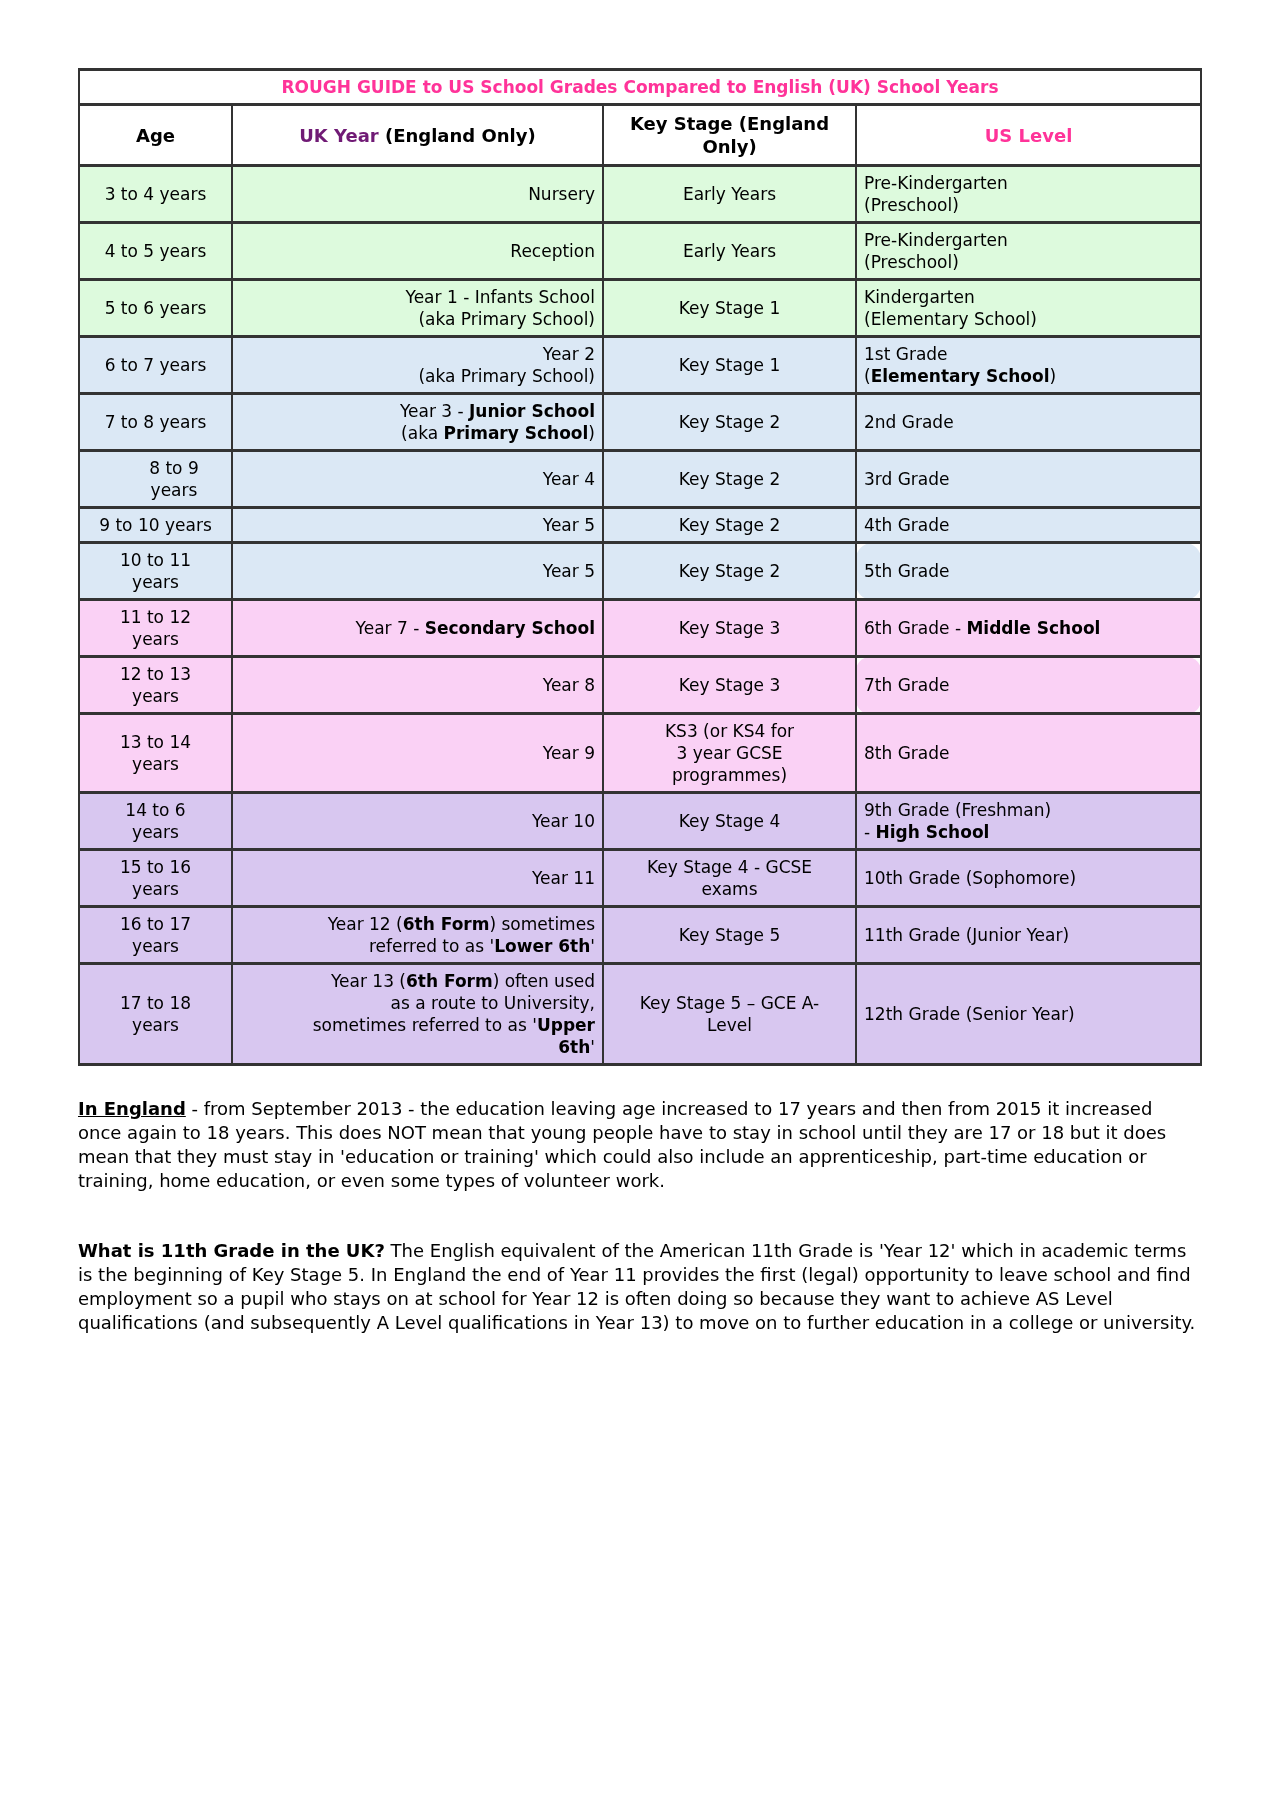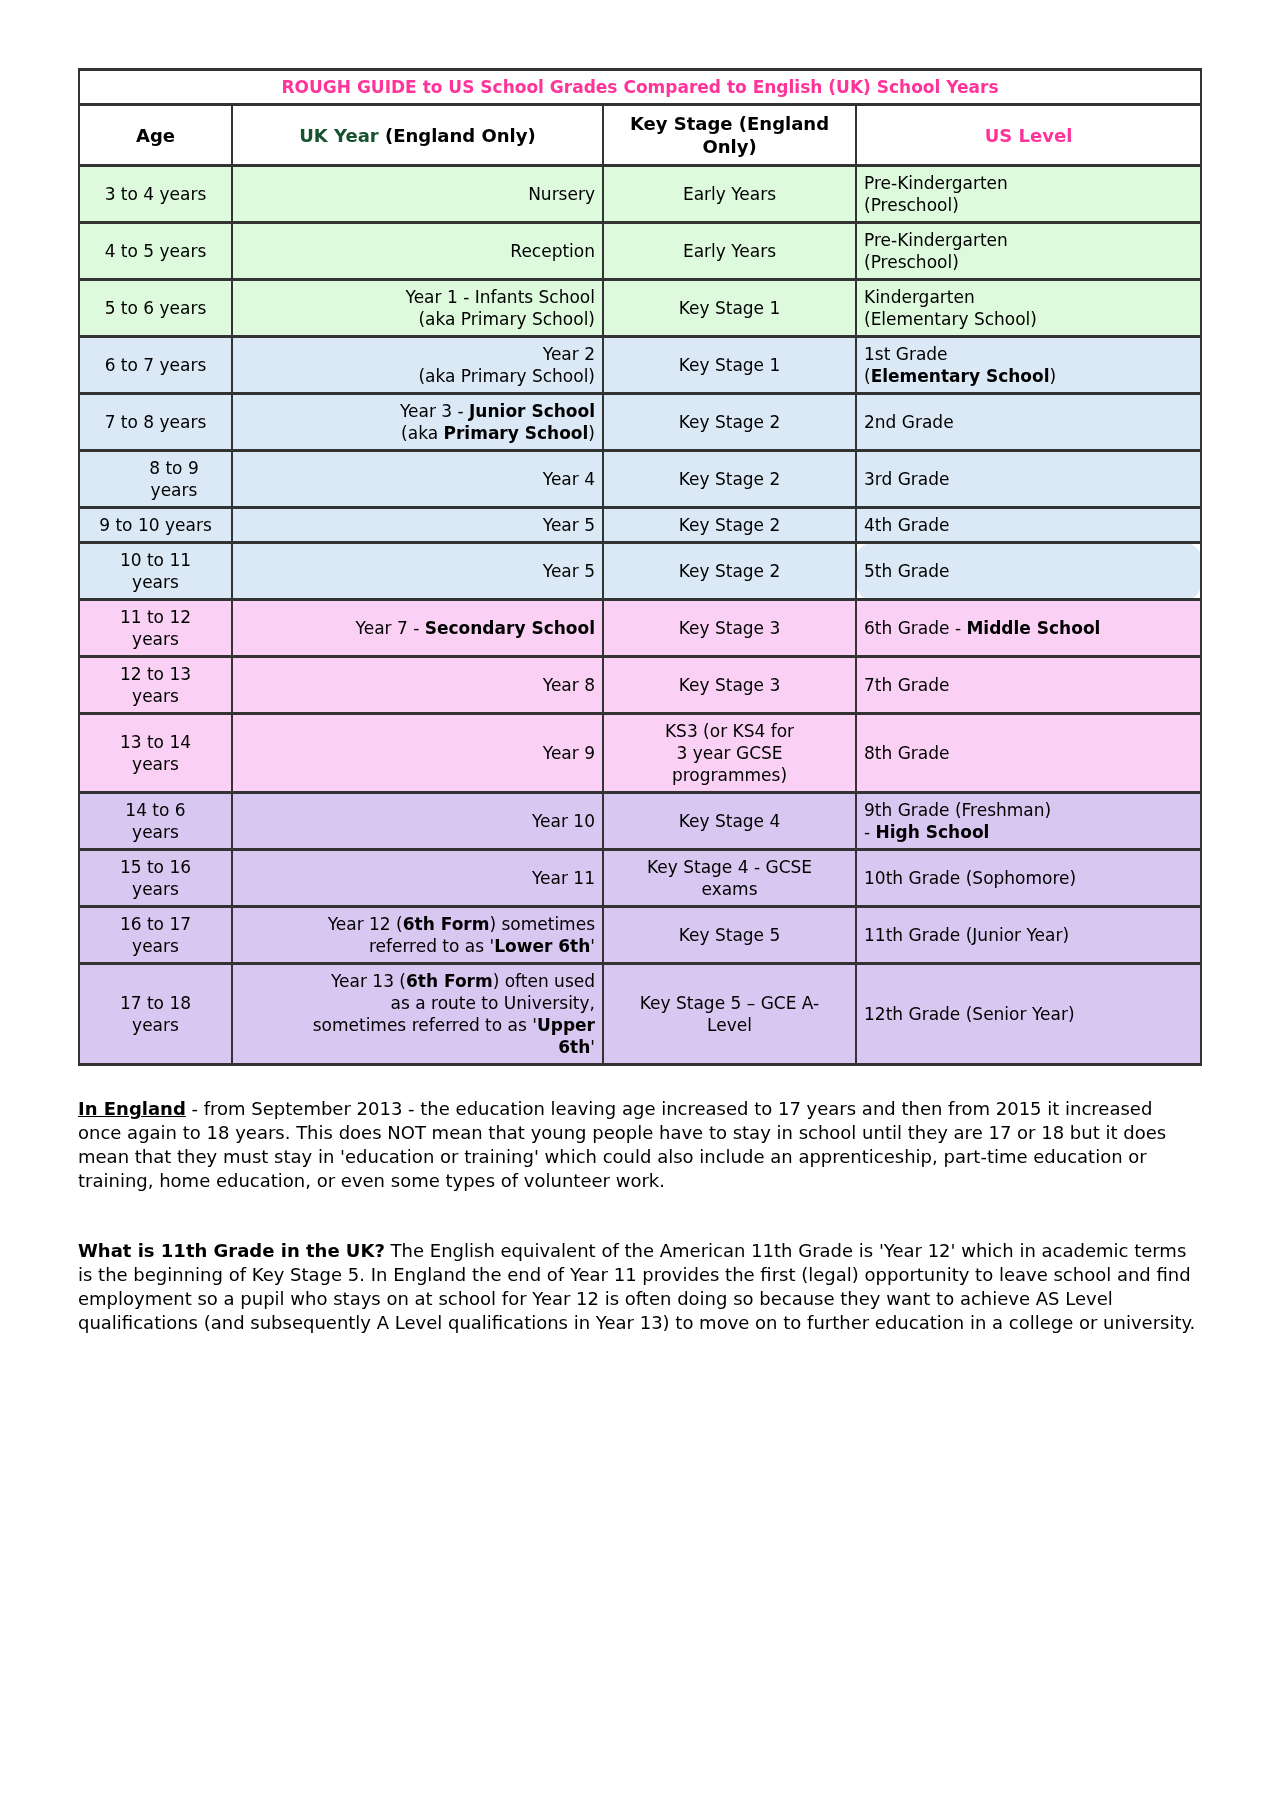--- a/index.html
+++ b/index.html
@@ -69,21 +69,21 @@
       <col style="width:371px">
       <col style="width:253px">
       <col style="width:345px">
     </colgroup>
     <thead>
       <tr>
         <td colspan="4" class="title-cell">ROUGH GUIDE to US School Grades Compared to English (UK) School Years</td>
       </tr>
       <tr id="header-row">
           <th><span class="seg">Age</span></th>
-          <th><span class="seg" style="color: #14532d;">UK Year</span><span class="seg"> (England Only)</span></th>
+          <th><span class="seg" style="color: #701a75;">UK Year</span><span class="seg"> (England Only)</span></th>
           <th><span class="seg">Key Stage (England</span><br><span class="seg">Only)</span></th>
           <th><span class="seg" style="color: rgb(255, 51, 153);">US Level</span></th>
         </tr>
     </thead>
     <tbody id="table-body">
         <tr>
           <td class="cell-age" style="background: rgb(221, 250, 221);"><span class="seg">3 to 4 years</span></td>
           <td class="cell-uk-year" style="background: rgb(221, 250, 221);"><span class="seg">Nursery</span></td>
           <td class="cell-key-stage" style="background: rgb(221, 250, 221);"><span class="seg">Early Years</span></td>
           <td class="cell-us-level" style="background: rgb(221, 250, 221);"><span class="seg">Pre-Kindergarten</span><br><span class="seg">(Preschool)</span></td>
@@ -133,21 +133,21 @@
         <tr>
           <td class="cell-age" style="background: rgb(250, 209, 245);"><span class="seg">11 to 12</span><br><span class="seg">years</span></td>
           <td class="cell-uk-year" style="background: rgb(250, 209, 245);"><span class="seg">Year 7 - </span><span class="seg b">Secondary School</span></td>
           <td class="cell-key-stage" style="background: rgb(250, 209, 245);"><span class="seg">Key Stage 3</span></td>
           <td class="cell-us-level" style="background: rgb(250, 209, 245);"><span class="seg">6th Grade - </span><span class="seg b">Middle School</span></td>
         </tr>
         <tr>
           <td class="cell-age" style="background: rgb(250, 209, 245);"><span class="seg">12 to 13</span><br><span class="seg">years</span></td>
           <td class="cell-uk-year" style="background: rgb(250, 209, 245);"><span class="seg">Year 8</span></td>
           <td class="cell-key-stage" style="background: rgb(250, 209, 245);"><span class="seg">Key Stage 3</span></td>
-          <td class="cell-us-level" style="background: rgb(250, 209, 245);"><span class="seg">7th Grade</span></td>
+          <td class="cell-us-level" style="background: rgb(250, 209, 245); border-radius: 14px;"><span class="seg">7th Grade</span></td>
         </tr>
         <tr>
           <td class="cell-age" style="background: rgb(250, 209, 245);"><span class="seg">13 to 14</span><br><span class="seg">years</span></td>
           <td class="cell-uk-year" style="background: rgb(250, 209, 245);"><span class="seg">Year 9</span></td>
           <td class="cell-key-stage" style="background: rgb(250, 209, 245);"><span class="seg">KS3 (or KS4 for</span><br><span class="seg">3 year GCSE</span><br><span class="seg">programmes)</span></td>
           <td class="cell-us-level" style="background: rgb(250, 209, 245);"><span class="seg">8th Grade</span></td>
         </tr>
         <tr>
           <td class="cell-age" style="background: rgb(216, 199, 240);"><span class="seg">14 to 6</span><br><span class="seg">years</span></td>
           <td class="cell-uk-year" style="background: rgb(216, 199, 240);"><span class="seg">Year 10</span></td>

